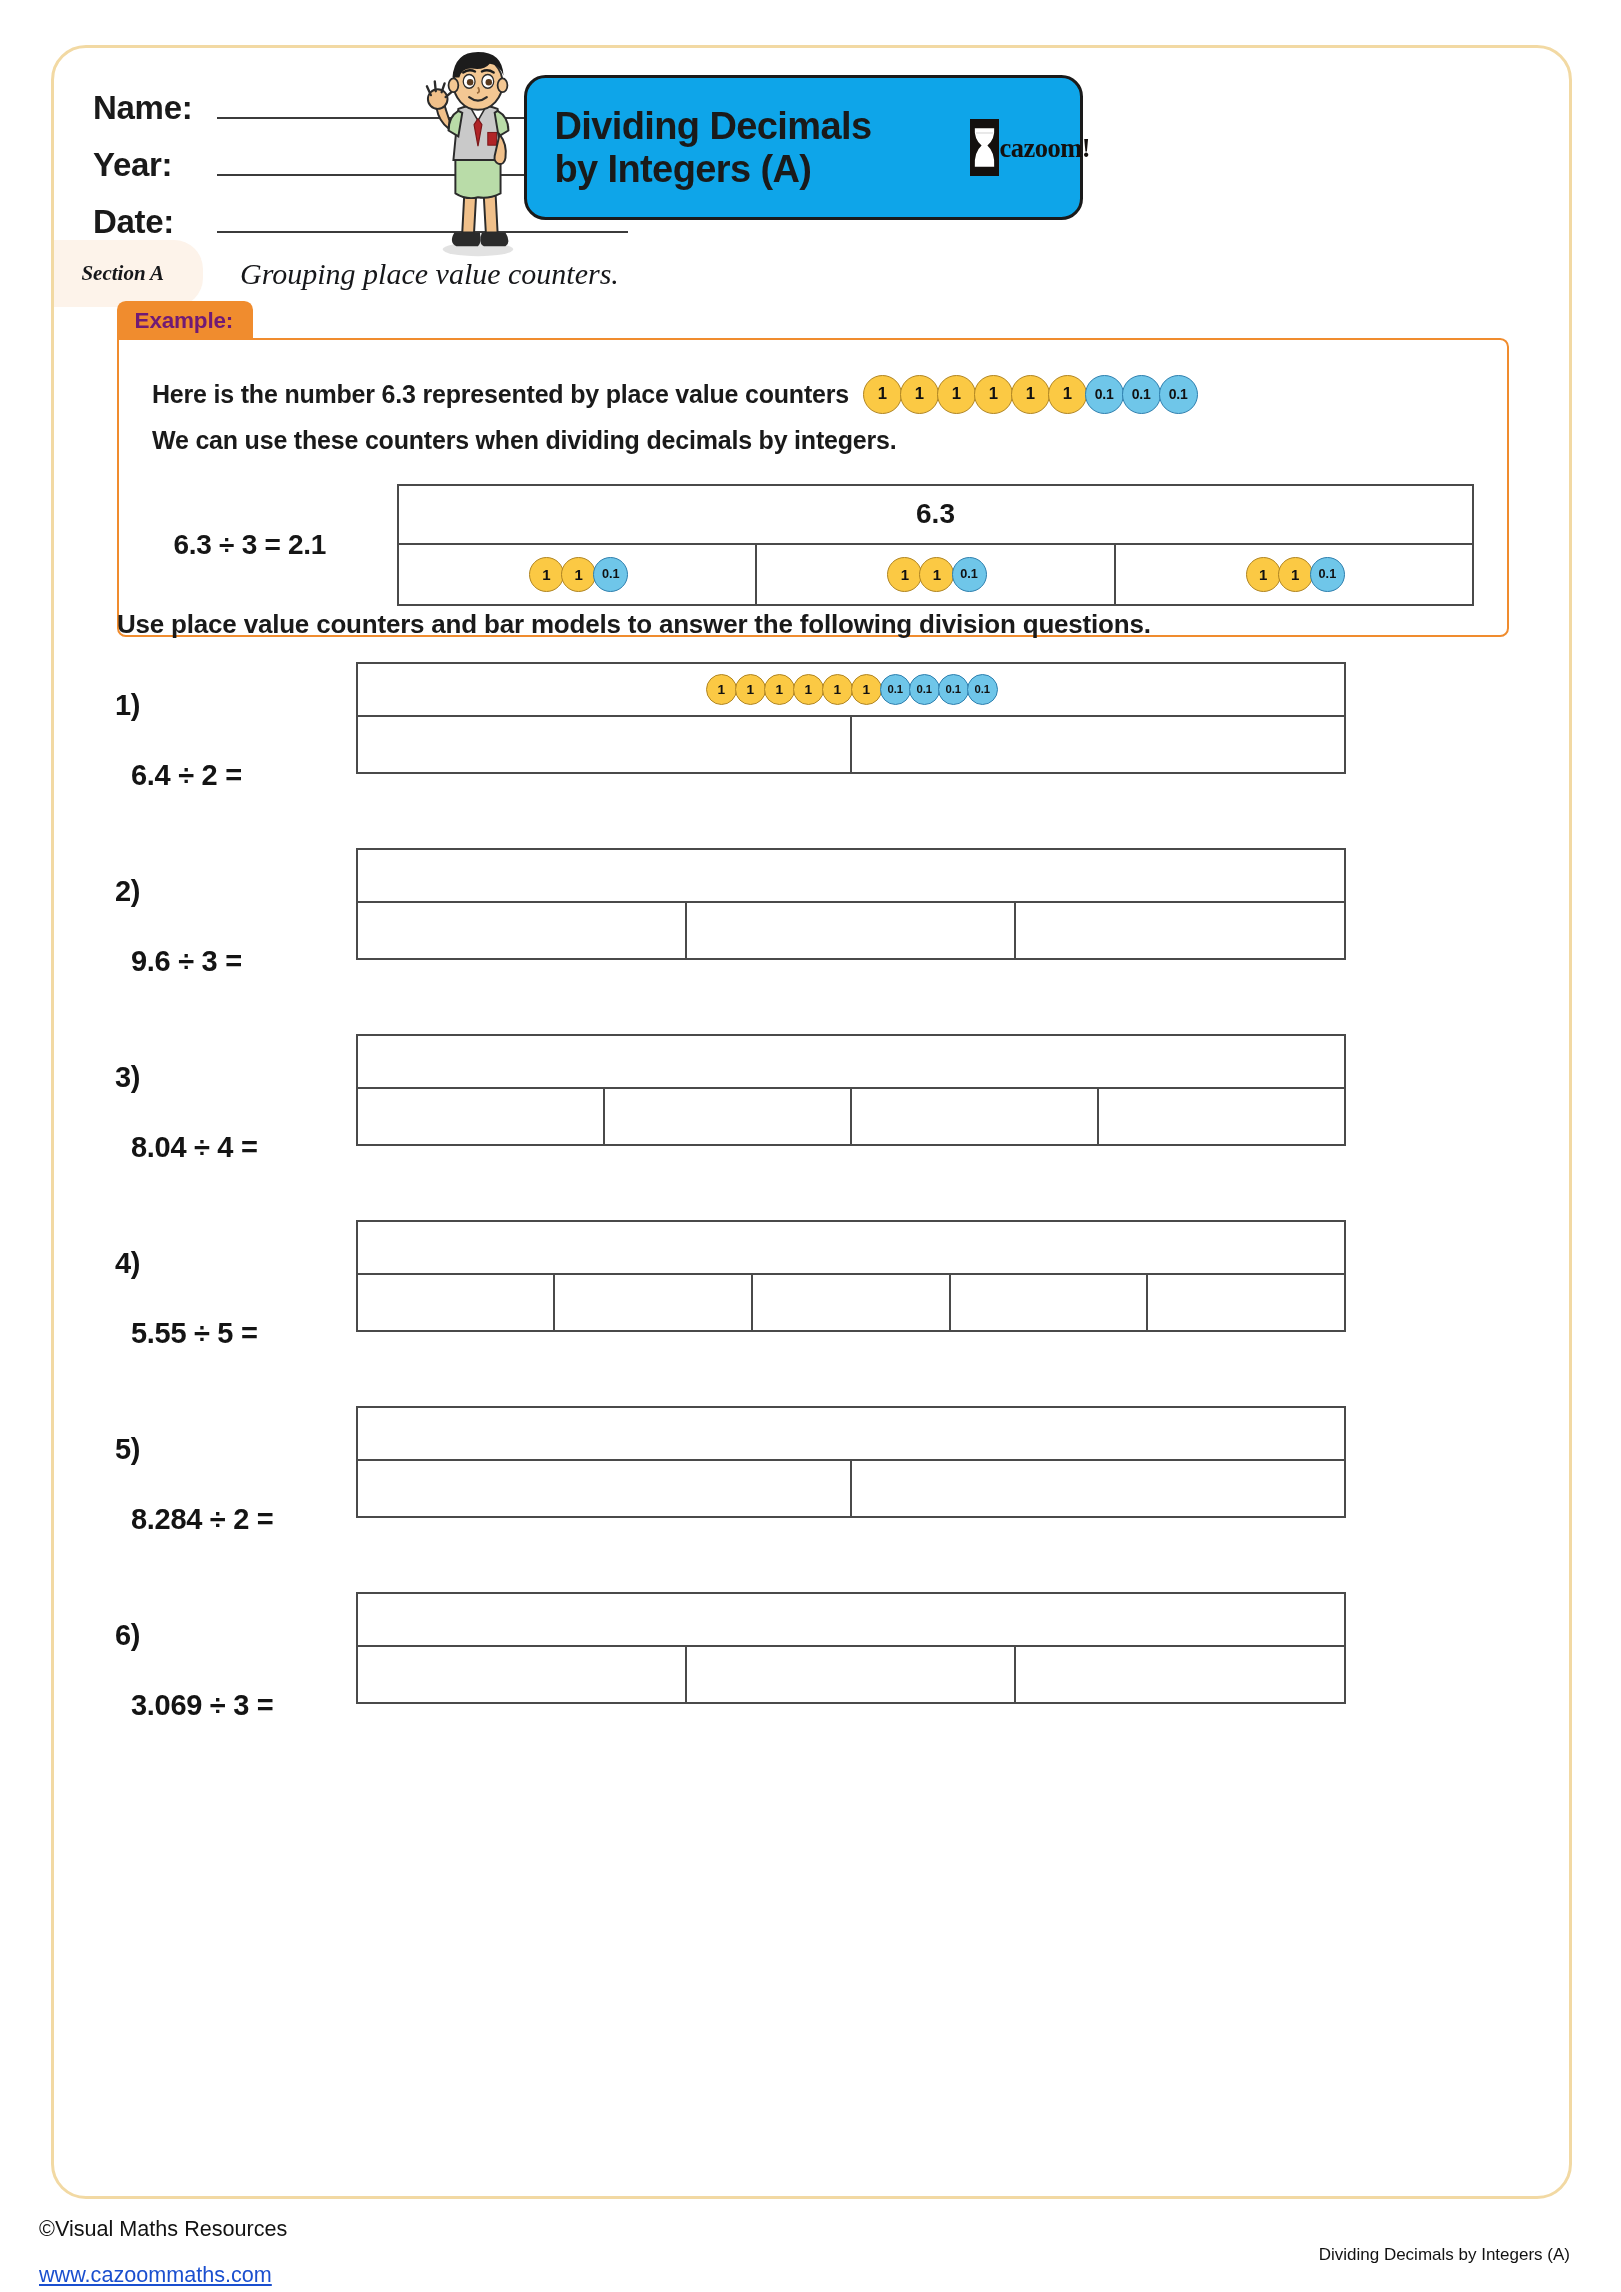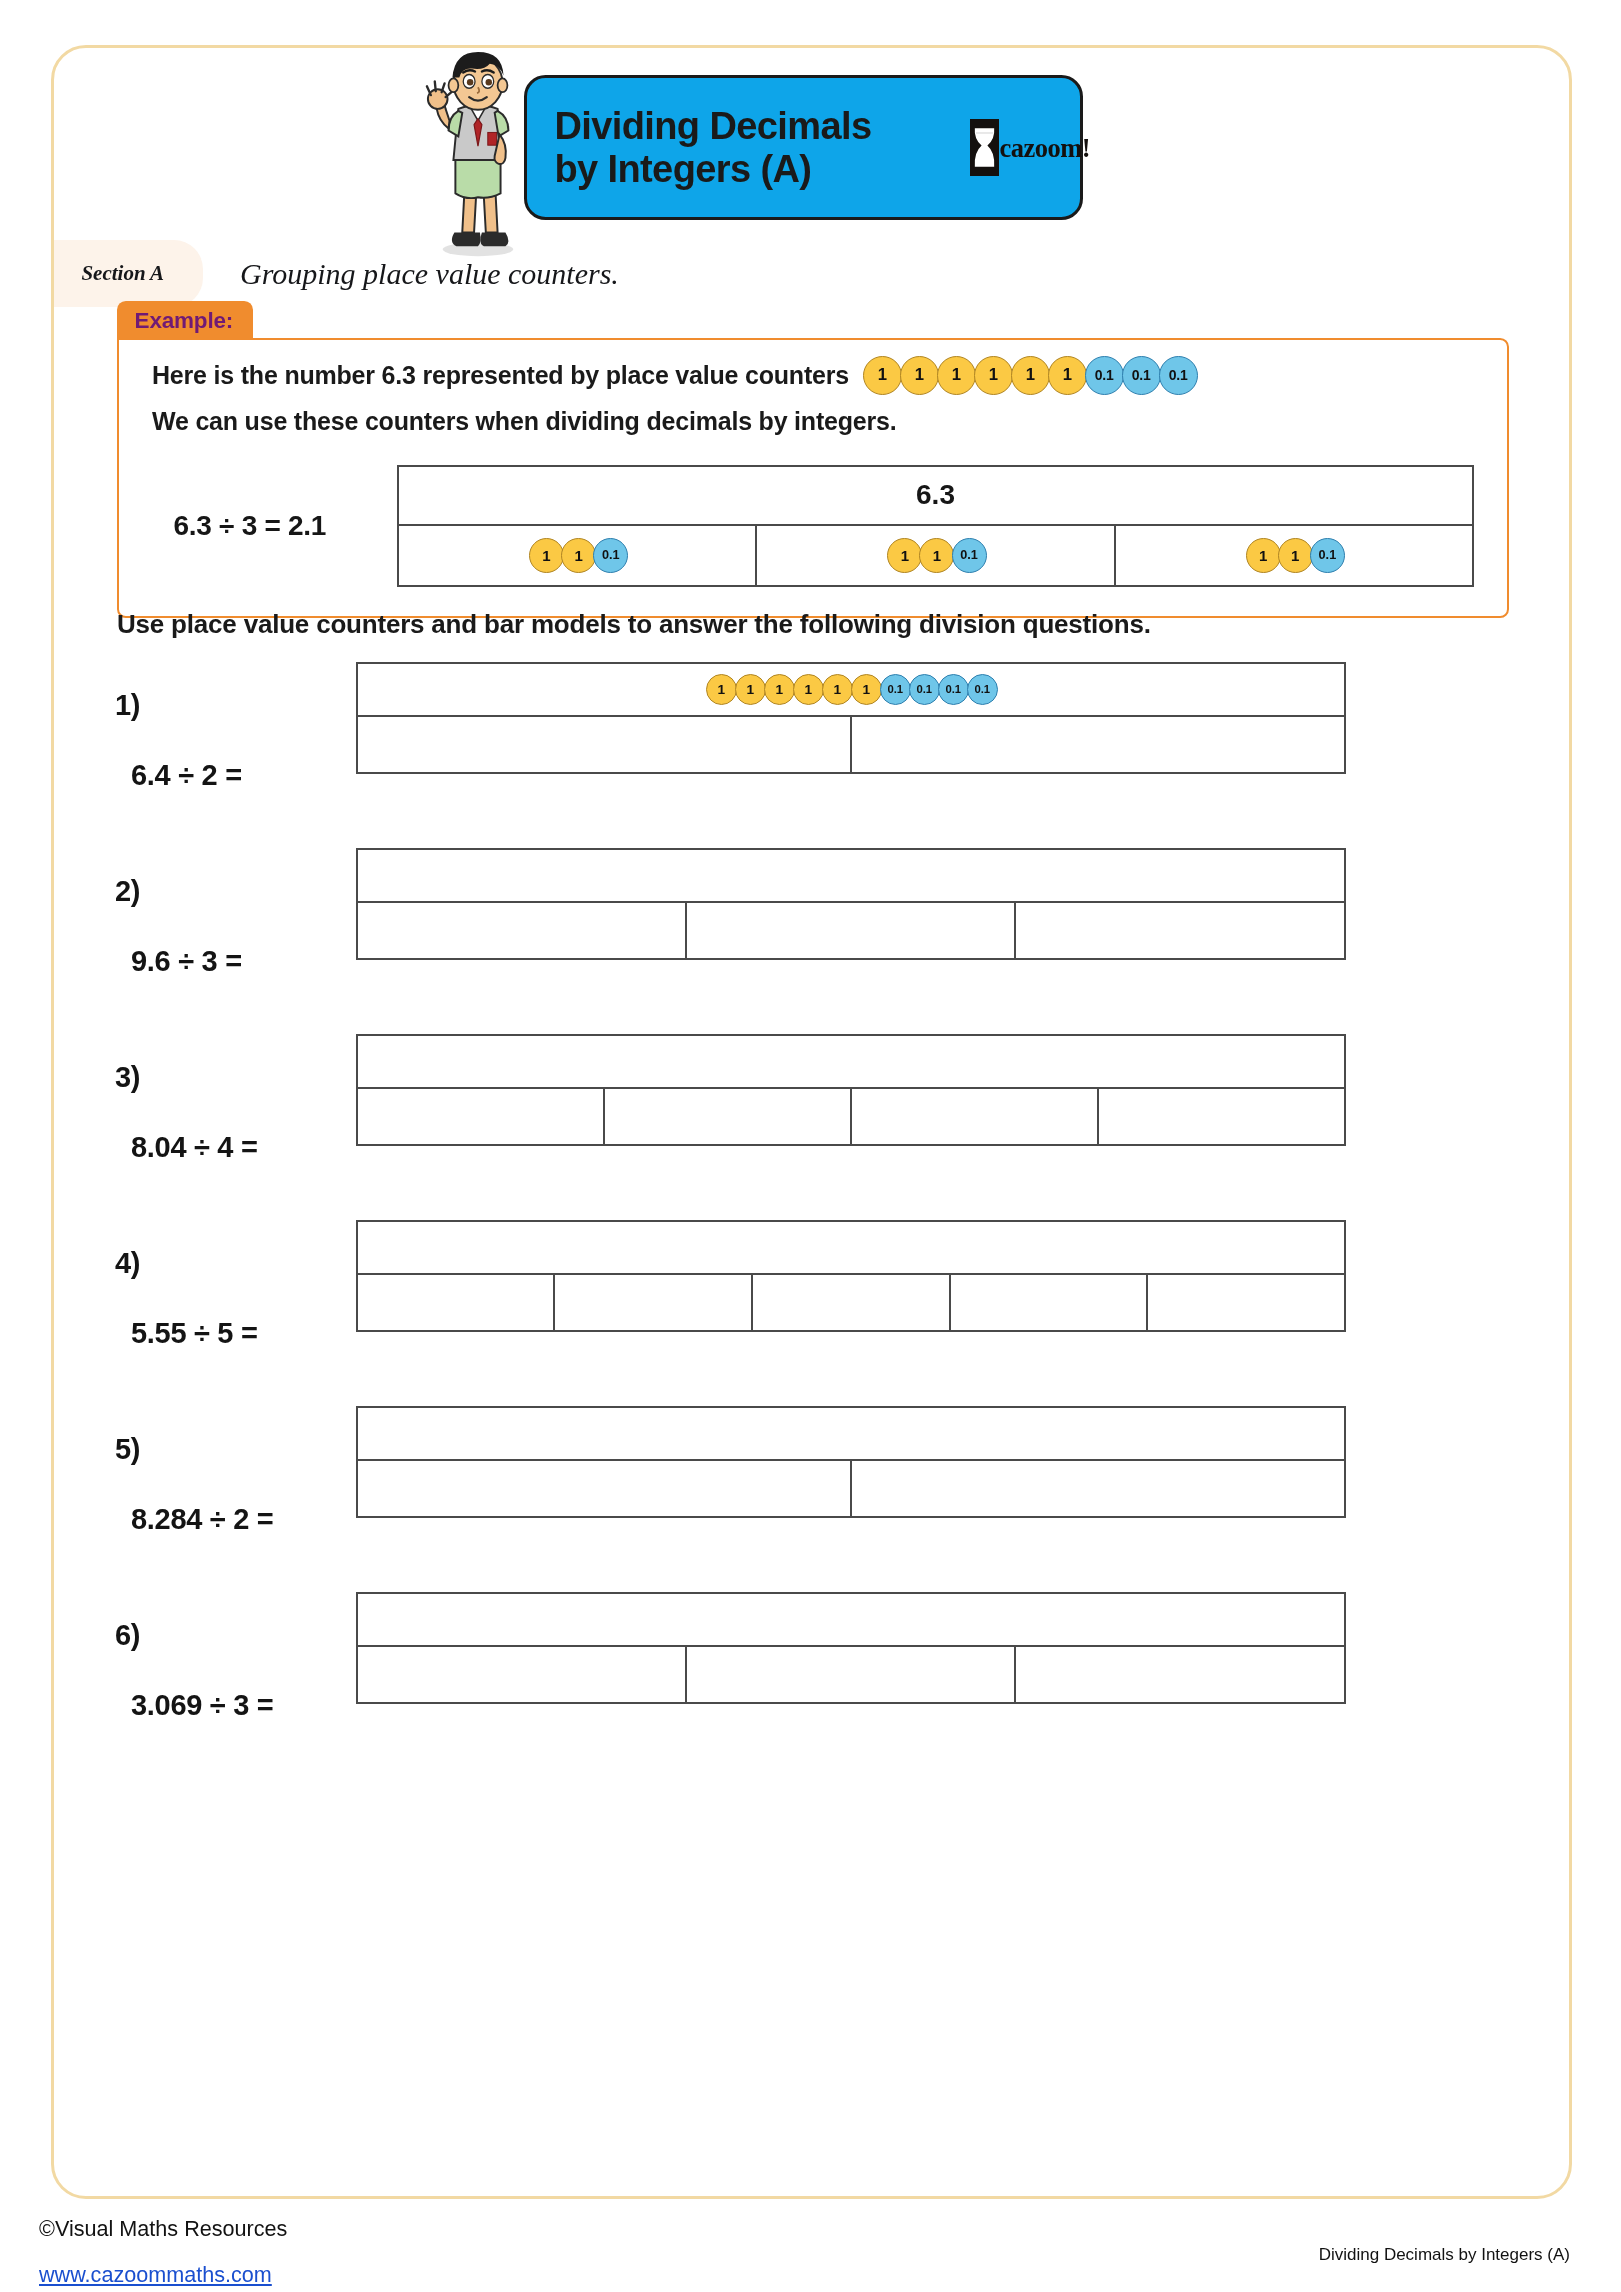--- a/index.html
+++ b/index.html
@@ -158,21 +158,21 @@
     padding: 6.9px 19.6px 5.9px 17.6px;
     border-radius: 8.8px 8.8px 0 0;
     display: inline-block;
     position: relative;
     z-index: 2;
     letter-spacing: -0.2px;
   }
   .example-body {
     border: 2.9px solid #F08C2E;
     border-radius: 0 8.8px 8.8px 8.8px;
-    padding: 16px 33px 29px 33px;
+    padding: 35px 33px 29px 33px;
     margin-top: -2px;
     background: #ffffff;
   }
   .ex-line {
     display: flex;
     align-items: center;
     font-size: 25px;
     font-weight: bold;
     color: #1a1a1a;
     letter-spacing: -0.2px;
@@ -342,20 +342,34 @@
     color: #121212;
   }
 </style>
 </head>
 <body>
 
 <div class="page-frame">
 
   <div class="header">
 
+    <div class="name-block">
+      <div class="field-row">
+        <span class="field-label">Name:</span>
+        <span class="field-line"></span>
+      </div>
+      <div class="field-row">
+        <span class="field-label">Year:</span>
+        <span class="field-line"></span>
+      </div>
+      <div class="field-row">
+        <span class="field-label">Date:</span>
+        <span class="field-line"></span>
+      </div>
+    </div>
 
     <div class="mascot">
       <svg viewBox="0 0 125 220" width="123" height="216">
         <ellipse cx="64" cy="205" rx="36" ry="7" fill="#d8d8d8" opacity="0.75"></ellipse>
 
         <path d="M50 150 L48 188 L60 188 L62 152 Z" fill="#F0C08A" stroke="#2b2b2b" stroke-width="2"></path>
         <path d="M70 152 L72 188 L84 188 L82 150 Z" fill="#F0C08A" stroke="#2b2b2b" stroke-width="2"></path>
 
         <path d="M40 188 q-6 10 2 14 h22 q4 -3 2 -14 Z" fill="#2b2b2b"></path>
         <path d="M68 188 q-4 11 2 14 h22 q6 -4 0 -14 Z" fill="#2b2b2b"></path>

